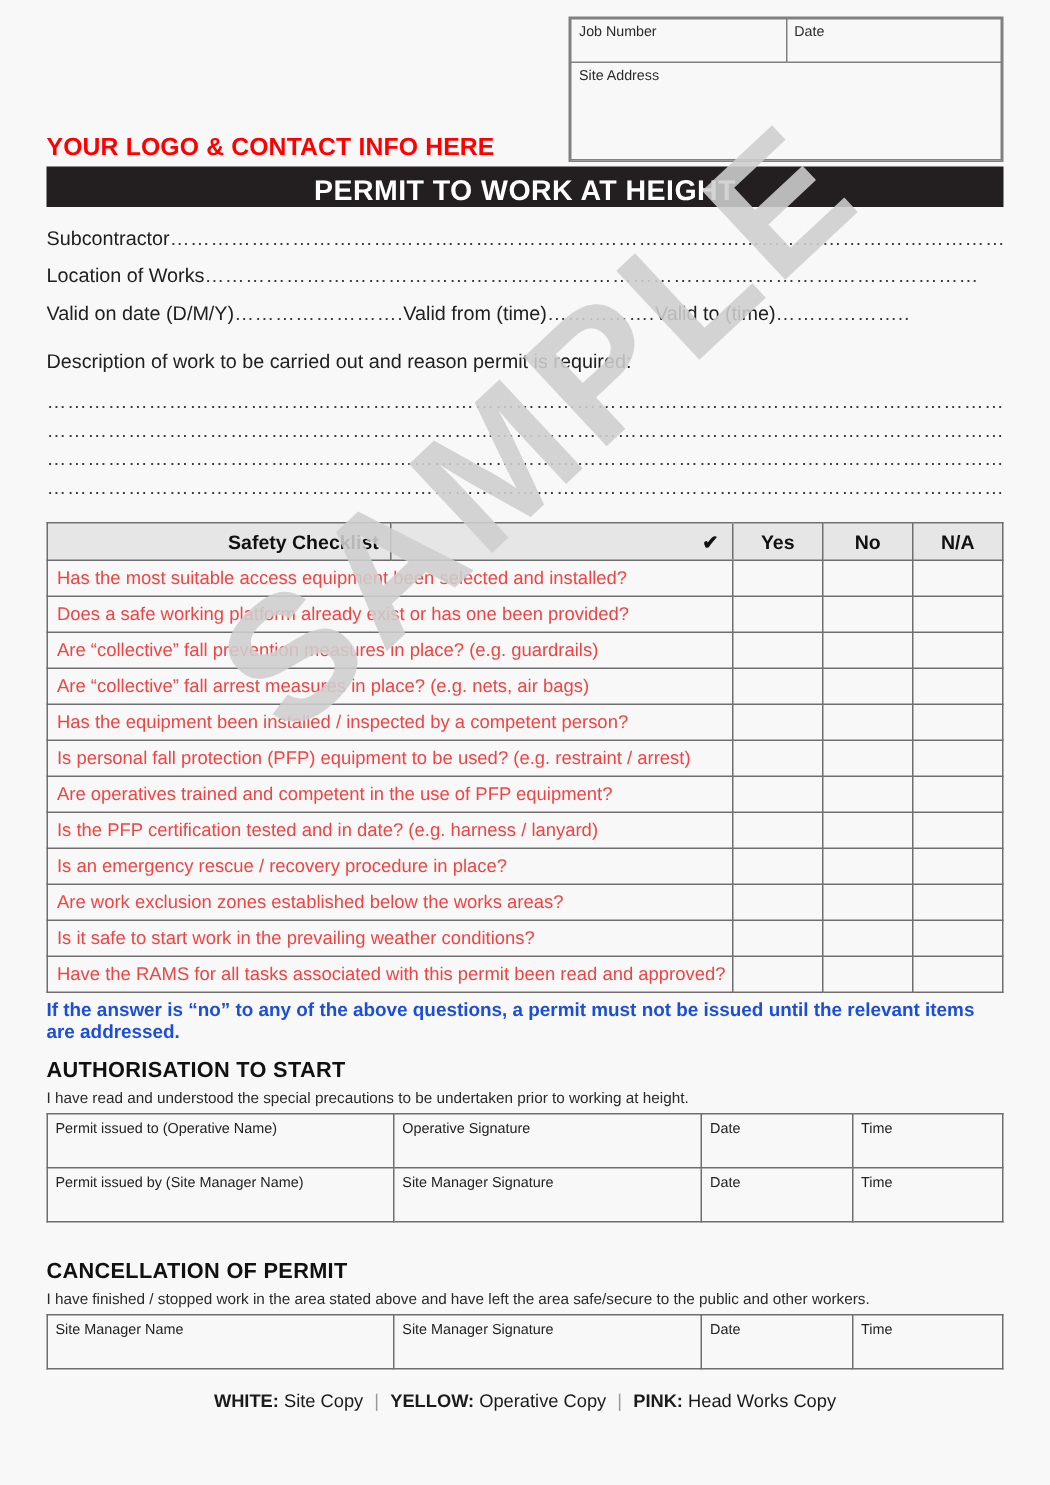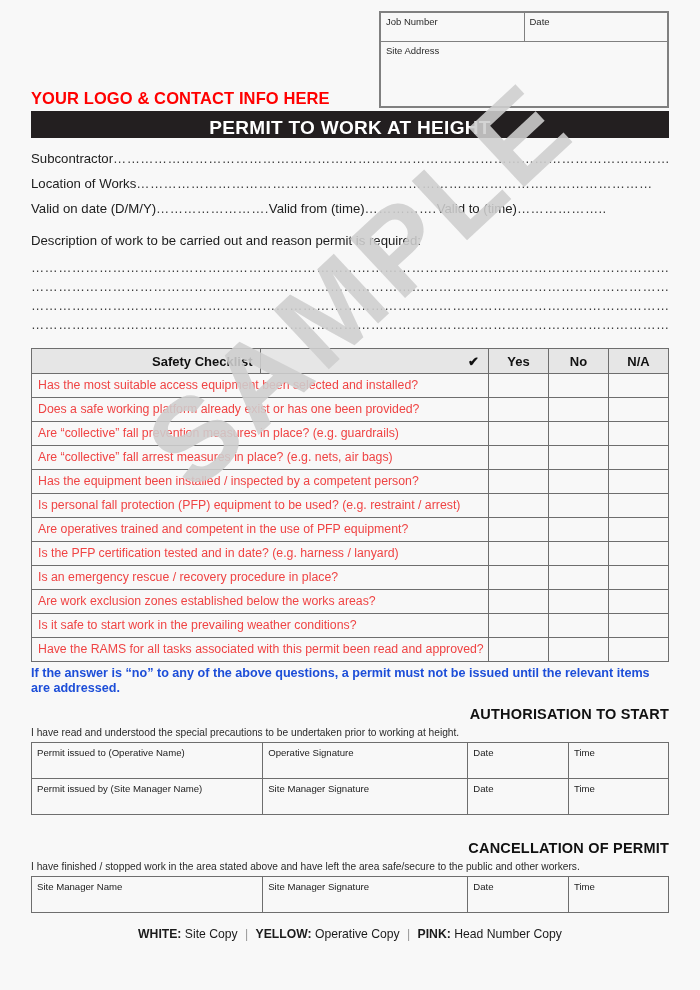--- a/index.html
+++ b/index.html
@@ -185,21 +185,20 @@
     line-height: 14.5px;
     margin-top: 4px;
   }
 
   .section-title {
     font-size: 14.5px;
     font-weight: bold;
     color: #111;
     margin-top: 11px;
     letter-spacing: 0.2px;
-    text-align: right;
   }
   .section-sub {
     font-size: 10.2px;
     color: #2a2a2a;
     margin-top: 5px;
     margin-bottom: 4px;
   }
 
   
   .sigtable {
@@ -412,17 +411,17 @@
     </div>
 
     <div class="footer">
       <b>WHITE:</b>
       <span>Site Copy</span>
       <span class="sep">|</span>
       <b>YELLOW:</b>
       <span>Operative Copy</span>
       <span class="sep">|</span>
       <b>PINK:</b>
-      <span>Head Number Copy</span>
+      <span>Head Works Copy</span>
     </div>
 
   </div>
 </div>
 
 </body></html>

